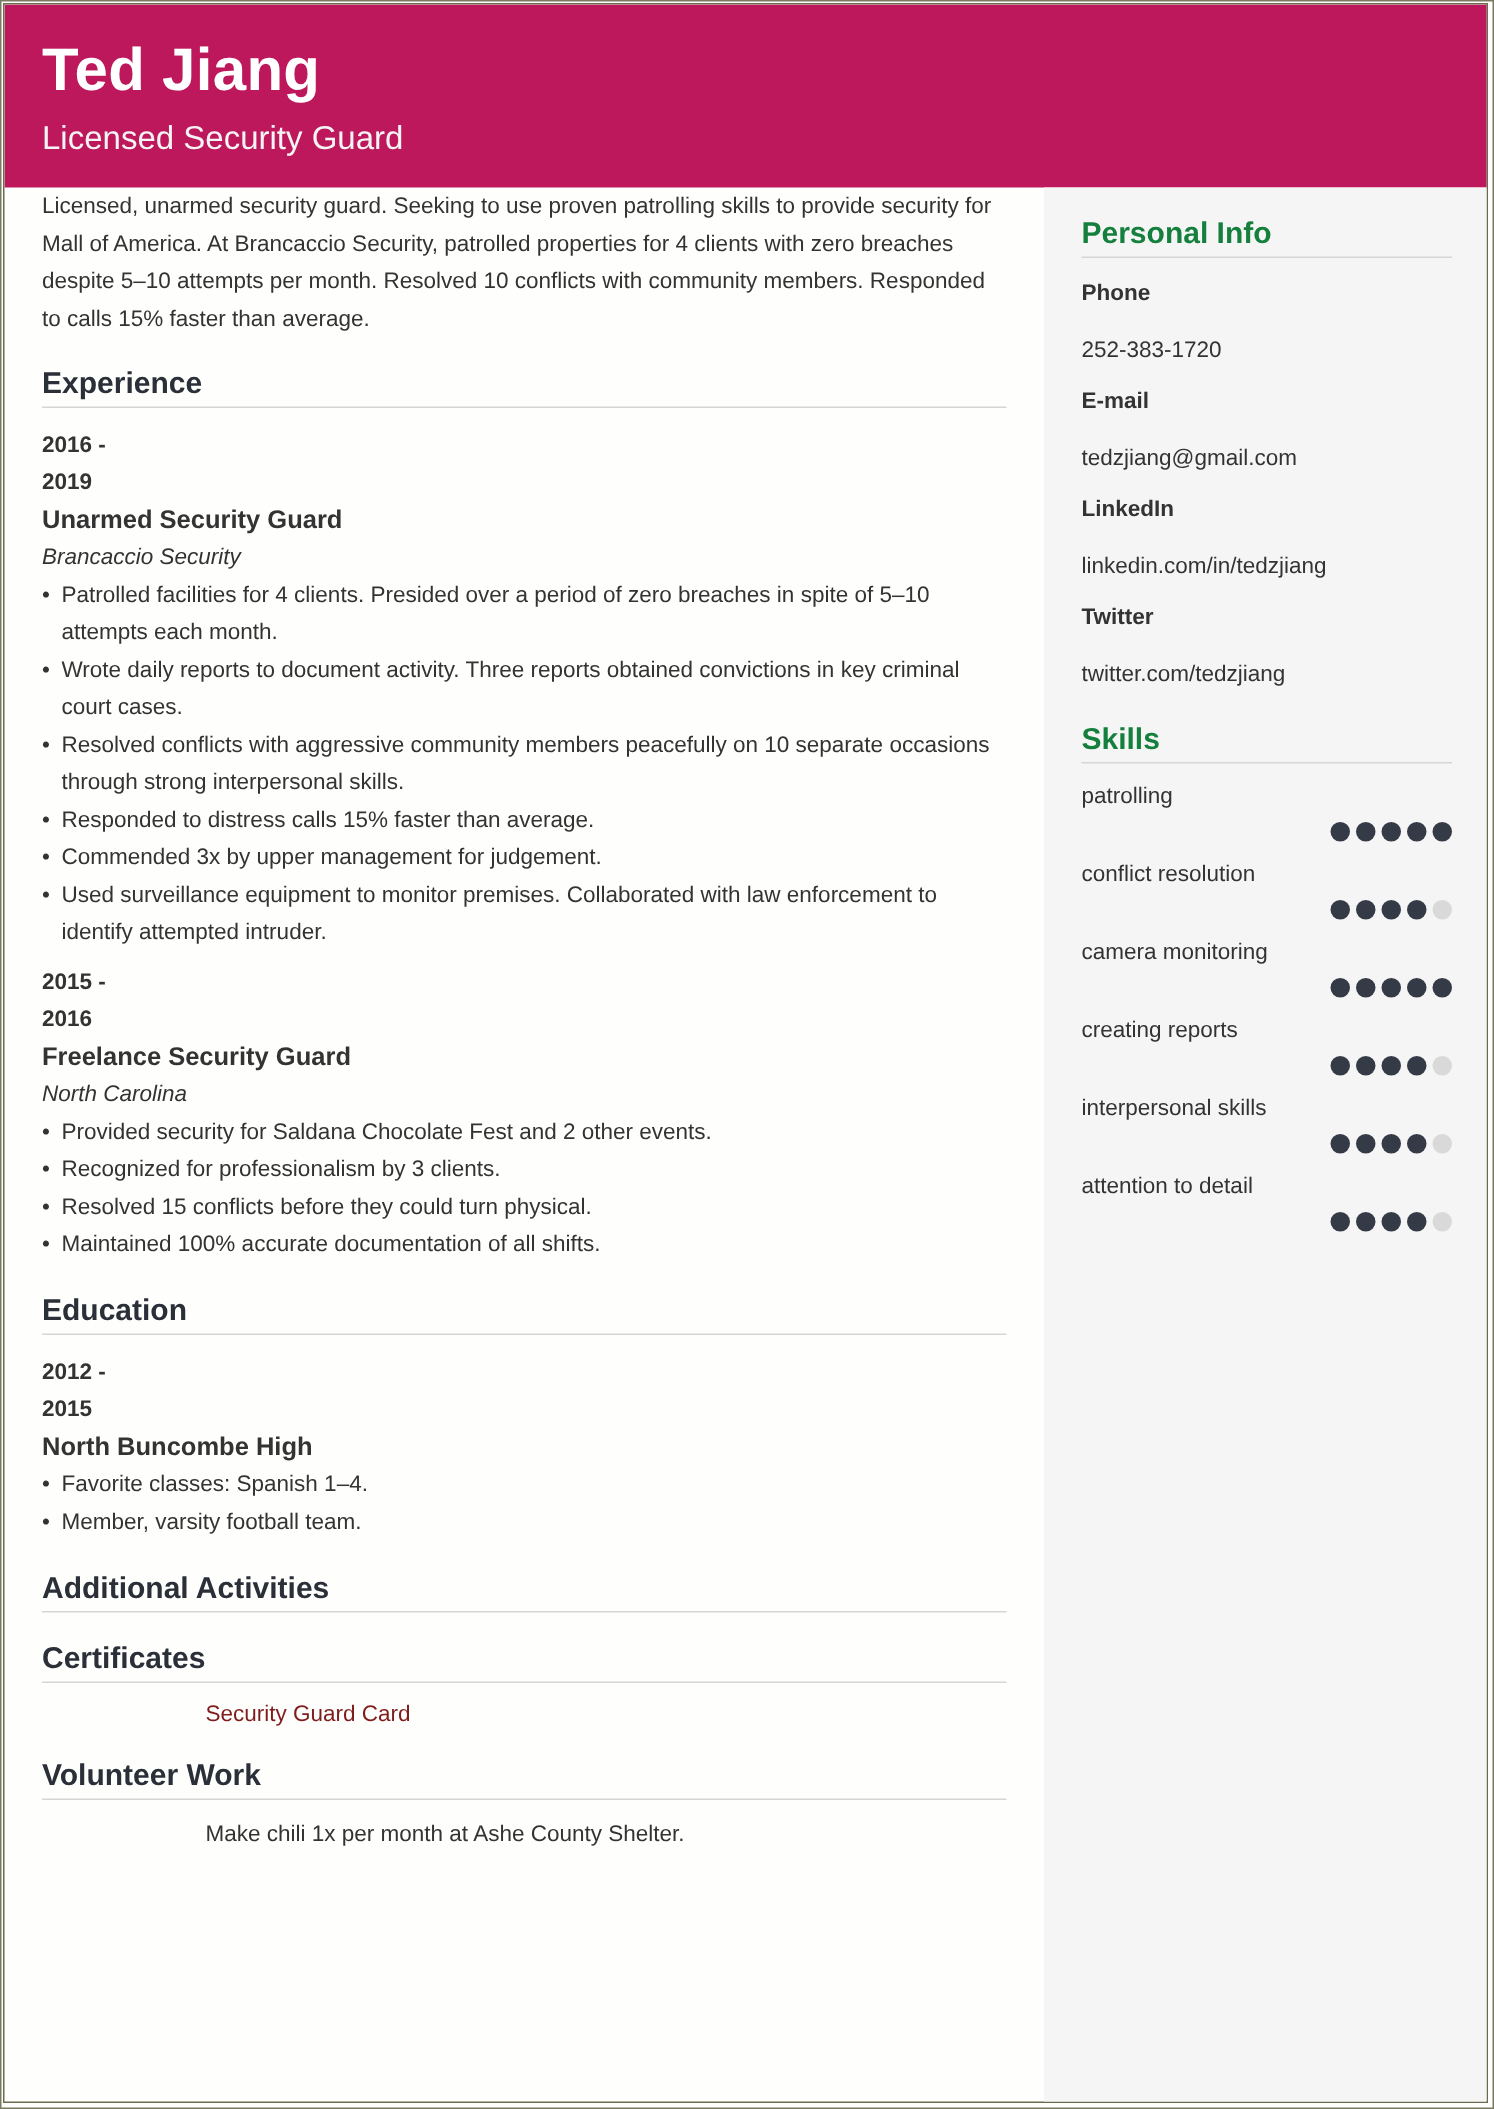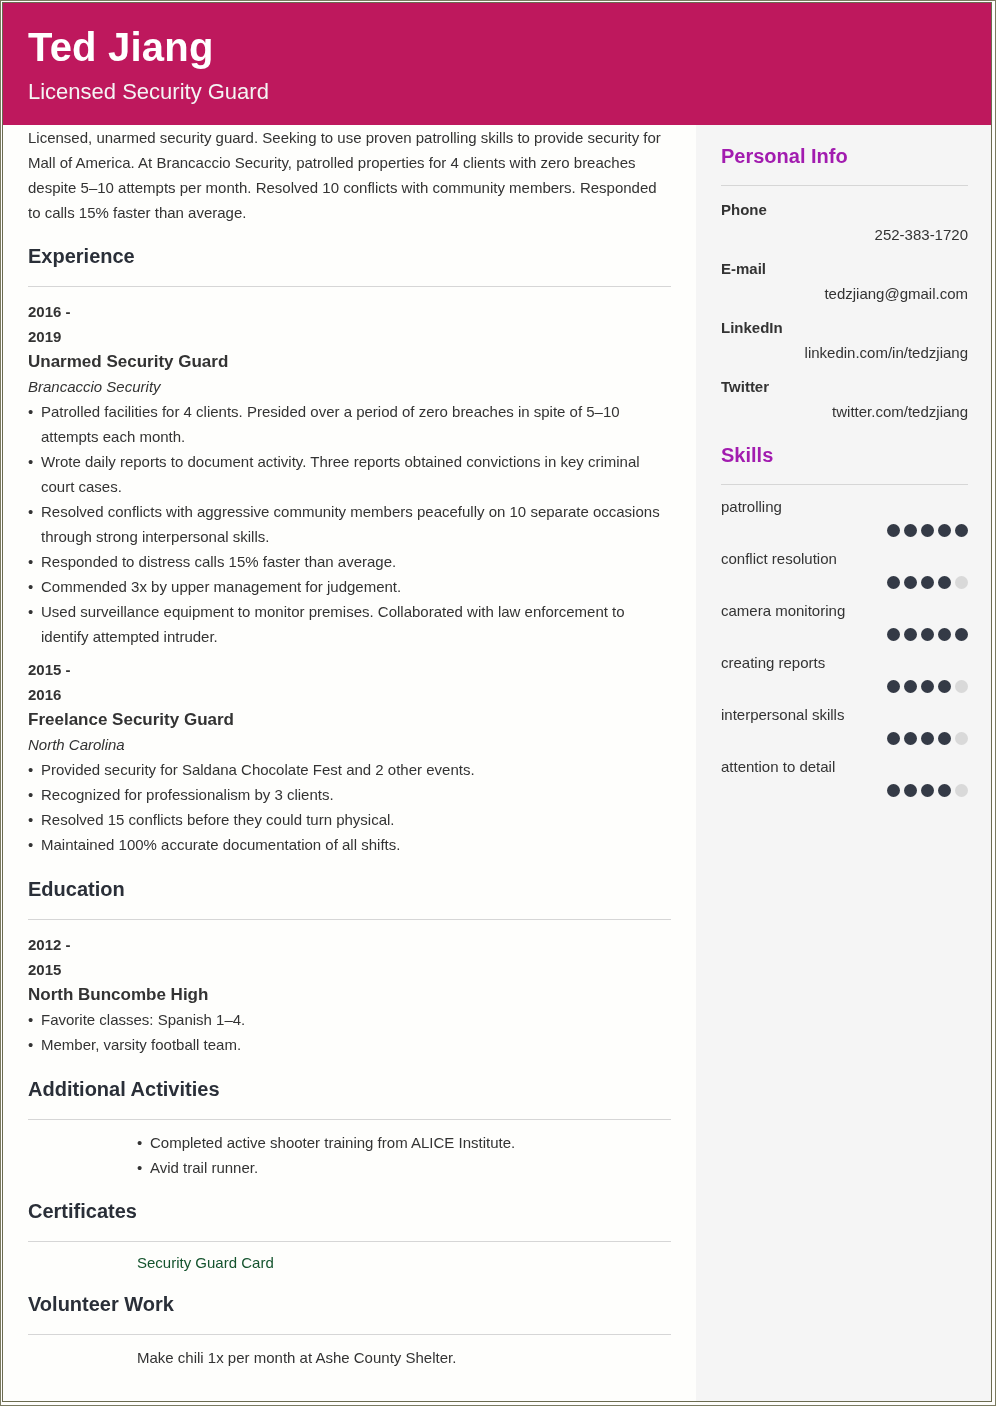--- a/index.html
+++ b/index.html
@@ -29,39 +29,39 @@
     background: #f5f5f5;
   }
   .main {
     position: absolute; left: 25px; top: 122px; width: 643px;
   }
   .summary {
     font-size: 15px; line-height: 25px; color: #333;
   }
   .section-title {
     font-size: 20px; font-weight: bold; color: #2a2f38;
-    padding-bottom: 18px; border-bottom: 1px solid #d6d6d6;
+    padding-bottom: 3px; border-bottom: 1px solid #d6d6d6;
   }
   .sec { margin-top: 20px; }
   .entry { display: flex; margin-top: 10px; flex-direction: column; }
   .entry .dates { width: 109px; font-size: 15px; font-weight: bold; line-height: 25px; color: #333; padding-top: 2px; }
   .entry .body { flex: 1; }
   .entry .role { font-size: 17px; font-weight: bold; color: #333; line-height: 25px; }
   .entry .org { font-size: 15px; font-style: italic; line-height: 25px; color: #333; }
   ul.bullets { list-style: none; }
   ul.bullets li { position: relative; padding-left: 13px; font-size: 15px; line-height: 25px; color: #333; }
   ul.bullets li::before { content: "•"; position: absolute; left: 0; top: 0; }
   .indent { margin-left: 109px; }
   .plain { font-size: 15px; line-height: 25px; color: #333; }
-  .cert { font-size: 15px; line-height: 25px; color: #14532d; margin-top: 8px; }
+  .cert { font-size: 15px; line-height: 25px; color: #7f1d1d; margin-top: 8px; }
 
   .side-inner { position: absolute; left: 25px; top: 20px; width: 247px; }
-  .side-title { font-size: 20px; font-weight: bold; color: #a21caf; padding-bottom: 17px; border-bottom: 1px solid #d6d6d6; }
+  .side-title { font-size: 20px; font-weight: bold; color: #15803d; padding-bottom: 3px; border-bottom: 1px solid #d6d6d6; }
   .info-label { font-size: 15px; font-weight: bold; color: #333; margin-top: 14px; line-height: 20px; }
-  .info-value { font-size: 15px; color: #333; margin-top: 5px; line-height: 20px; text-align: right; }
+  .info-value { font-size: 15px; color: #333; margin-top: 18px; line-height: 20px; }
   .skill { margin-top: 12px; }
   .skill-name { font-size: 15px; color: #333; line-height: 20px; }
   .dots { display: flex; justify-content: flex-end; gap: 4px; margin-top: 7px; }
   .dot { width: 13px; height: 13px; border-radius: 50%; background: #343a46; }
   .dot.off { background: #d9d9d9; }
 </style>
 </head>
 <body>
 
 <div class="frame-outer"></div>
@@ -127,24 +127,20 @@
           <ul class="bullets">
             <li>Favorite classes: Spanish 1–4.</li>
             <li>Member, varsity football team.</li>
           </ul>
         </div>
       </div>
     </div>
 
     <div class="sec" style="margin-top:21px;">
       <div class="section-title">Additional Activities</div>
-      <ul class="bullets indent" style="margin-top:10px;">
-        <li>Completed active shooter training from ALICE Institute.</li>
-        <li>Avid trail runner.</li>
-      </ul>
     </div>
 
     <div class="sec" style="margin-top:20px;">
       <div class="section-title">Certificates</div>
       <div class="indent" style="margin-top:2px;">
         <div class="cert">Security Guard Card</div>
       </div>
     </div>
 
     <div class="sec" style="margin-top:18px;">

